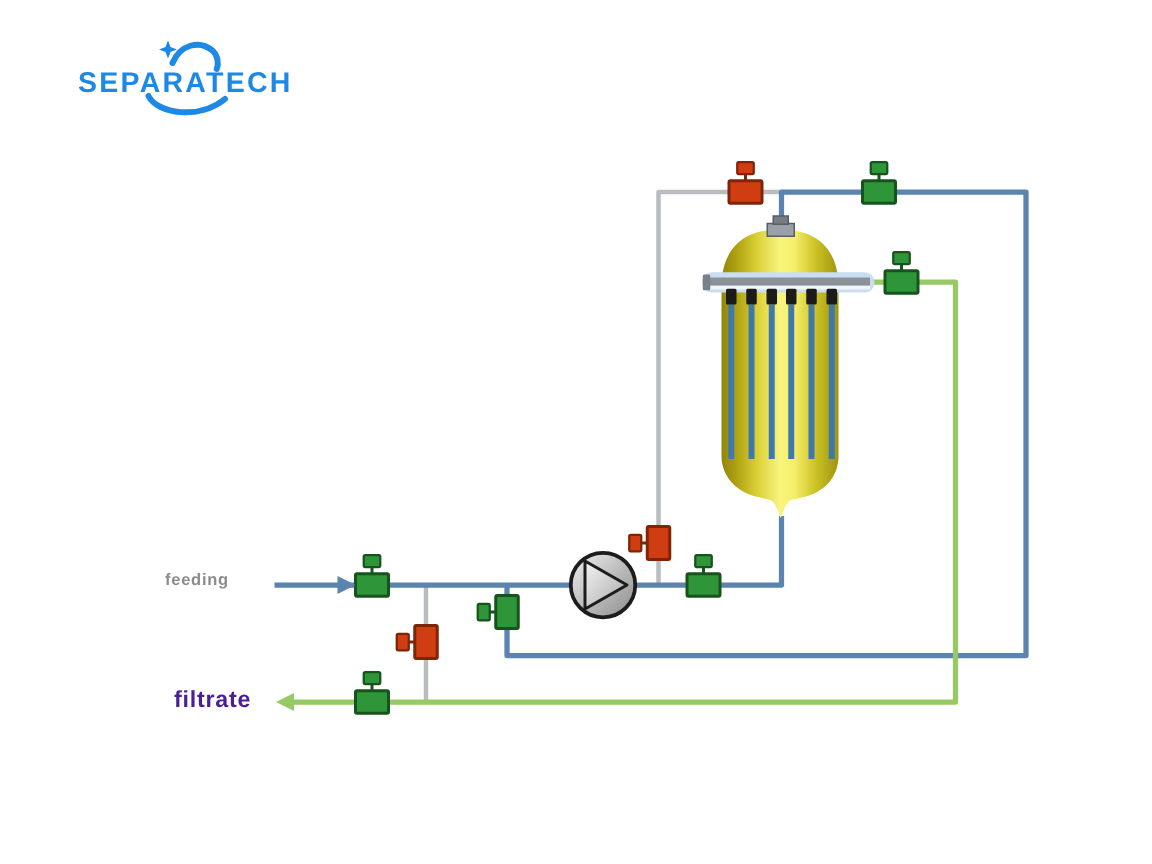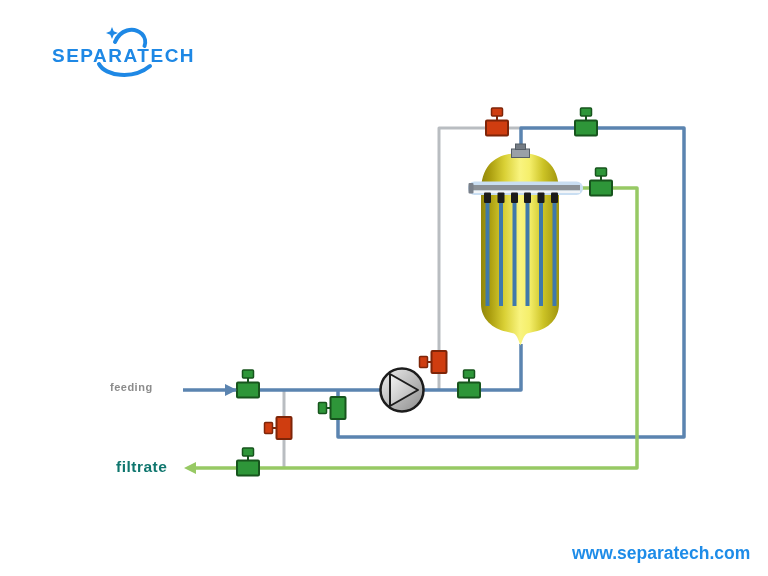--- a/index.html
+++ b/index.html
@@ -2,21 +2,21 @@
 <html><head>
 <meta charset="utf-8">
 <style>
   html,body{margin:0;padding:0;background:#ffffff;}
   #stage{position:relative;width:768px;height:576px;background:#ffffff;overflow:hidden;
          font-family:"Liberation Sans",sans-serif;margin-left:16px;}
   #piping{position:absolute;left:0;top:0;}
   .lbl{position:absolute;font-weight:bold;white-space:nowrap;}
   .lbl-logo{left:36px;top:45px;font-size:19px;letter-spacing:1.5px;color:#1e88e5;}
   .lbl-feeding{left:94px;top:381px;font-size:11px;letter-spacing:.5px;color:#8c8c8c;}
-  .lbl-filtrate{left:100px;top:458px;font-size:15.5px;letter-spacing:.5px;color:#0f766e;}
+  .lbl-filtrate{left:100px;top:458px;font-size:15.5px;letter-spacing:.5px;color:#4c1d95;}
   .lbl-site{left:556px;top:543px;font-size:17.5px;color:#1e8ce8;cursor:pointer;}
   .pipe-gray{stroke:#b9bdc1;stroke-width:3;fill:none;stroke-linejoin:round;}
   .pipe-blue{stroke:#5b84b0;stroke-width:3.5;fill:none;stroke-linejoin:round;}
   .pipe-green{stroke:#97c964;stroke-width:3.5;fill:none;stroke-linejoin:round;}
   .valve-green{fill:#2e9639;stroke:#17541d;stroke-width:2;}
   .valve-green-act{fill:#2e9639;stroke:#17541d;stroke-width:1.5;}
   .valve-red{fill:#cf3d10;stroke:#7e2508;stroke-width:2;}
   .valve-red-act{fill:#cf3d10;stroke:#7e2508;stroke-width:1.5;}
   .stem-g{stroke:#17541d;stroke-width:2;}
   .stem-r{stroke:#7e2508;stroke-width:2;}
@@ -144,14 +144,13 @@
       <rect class="valve-green" x="574" y="180.5" width="22" height="15" rx="1"></rect>
     </g>
 
     <polygon points="209,384 221,390 209,396" fill="#5b84b0"></polygon>
     <polygon points="180,462 168,468 180,474" fill="#97c964"></polygon>
   </svg>
 
   <div class="lbl lbl-logo">SEPARATECH</div>
   <div class="lbl lbl-feeding">feeding</div>
   <div class="lbl lbl-filtrate">filtrate</div>
-  <div class="lbl lbl-site">www.separatech.com</div>
 </div>
 
 </body></html>

